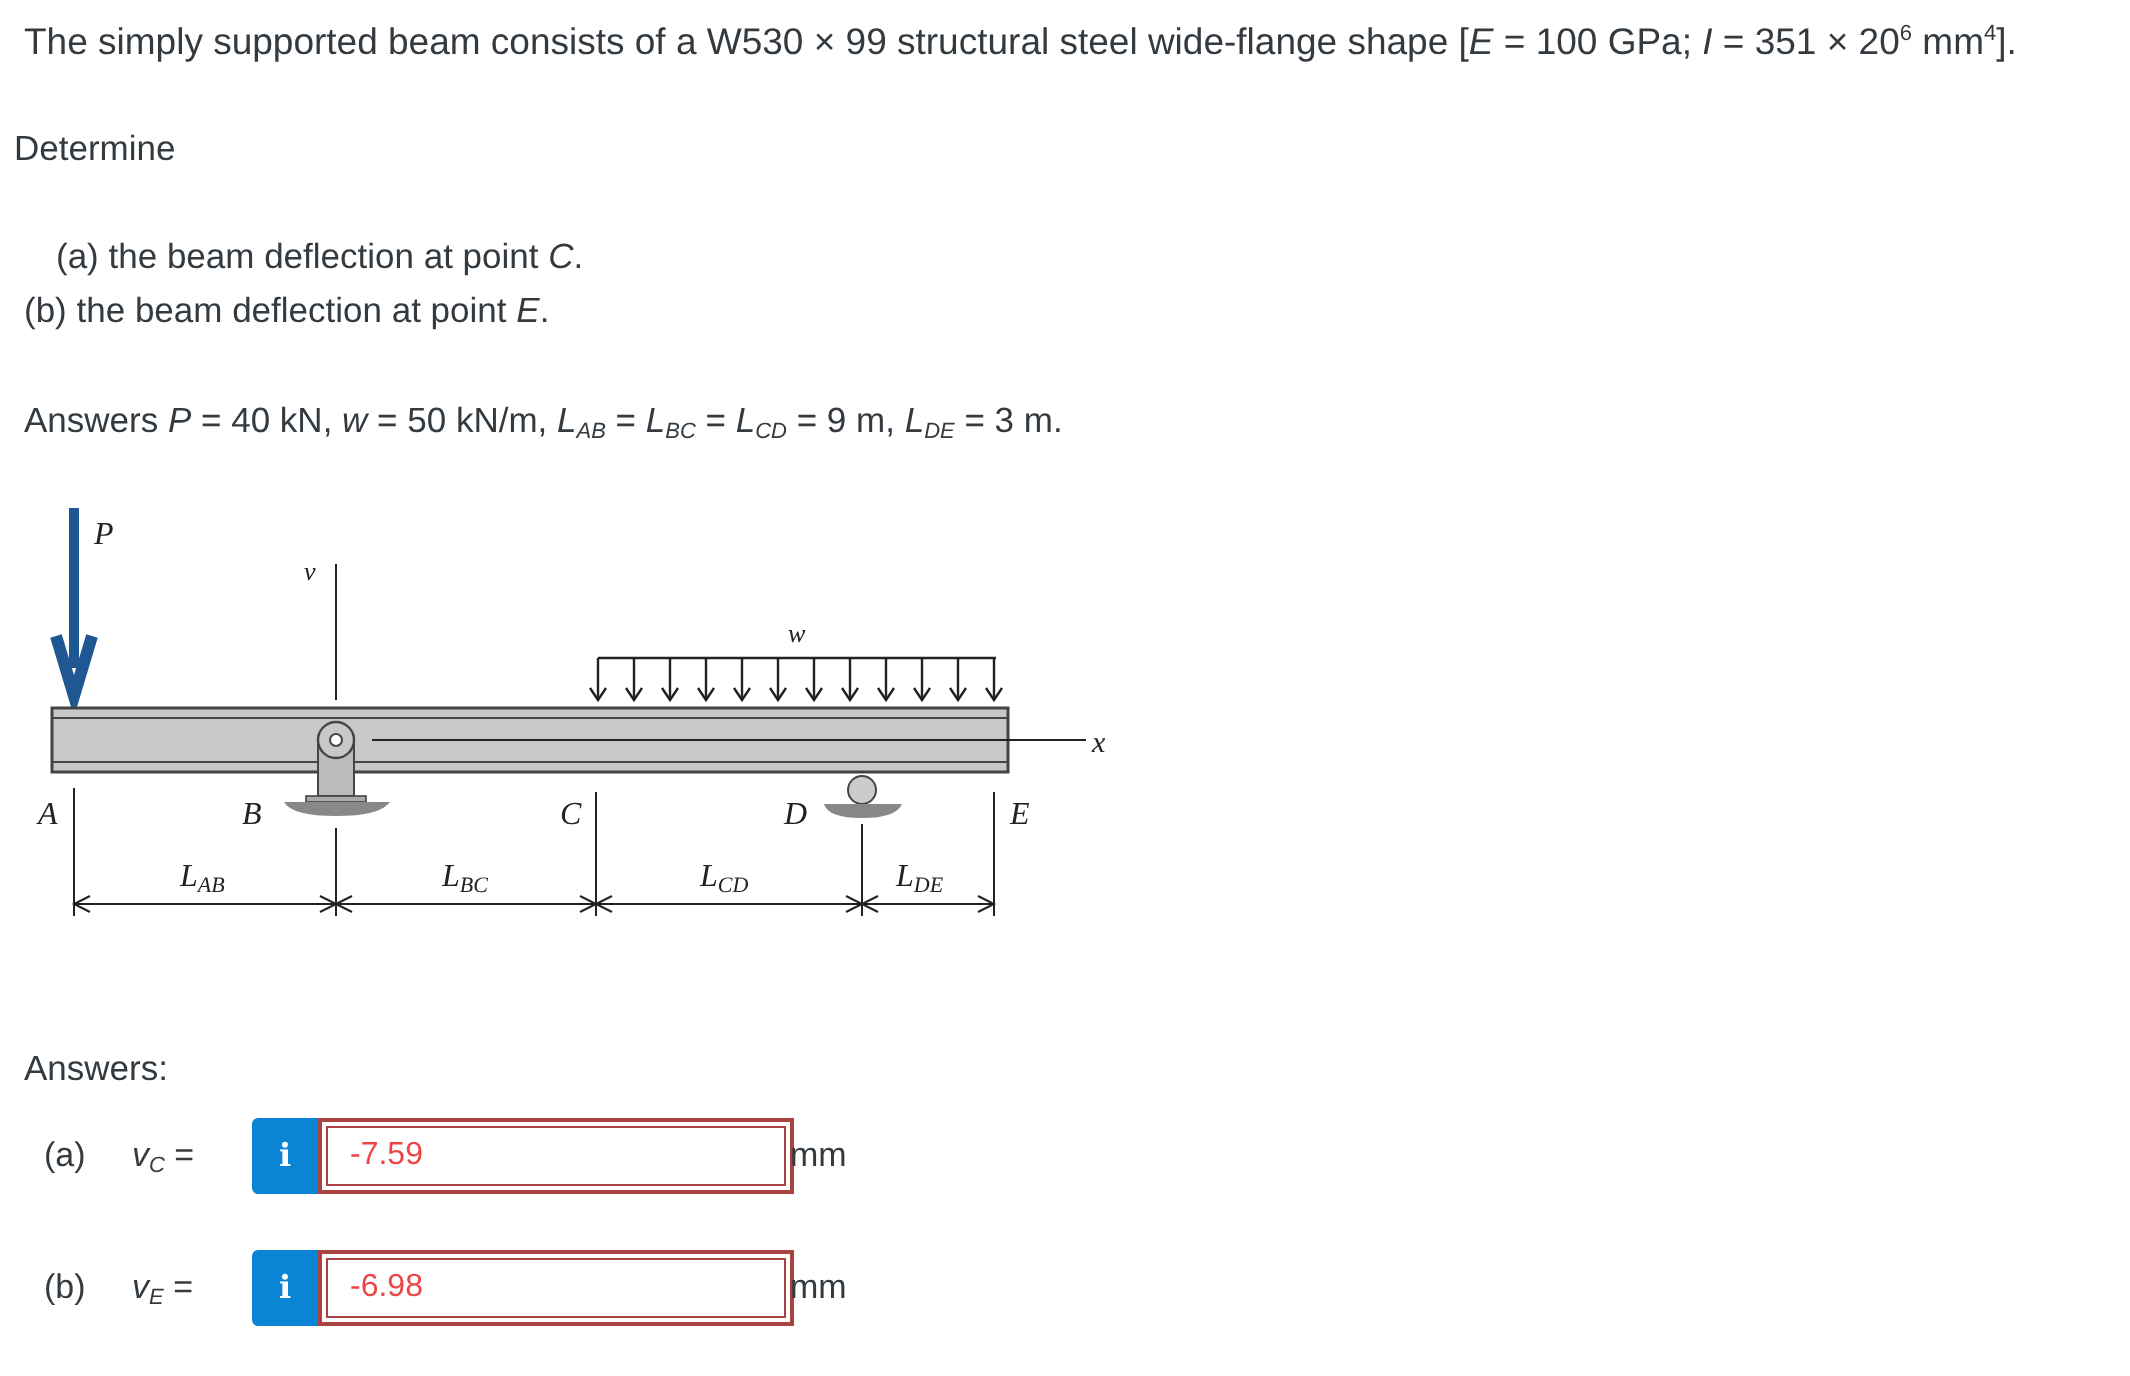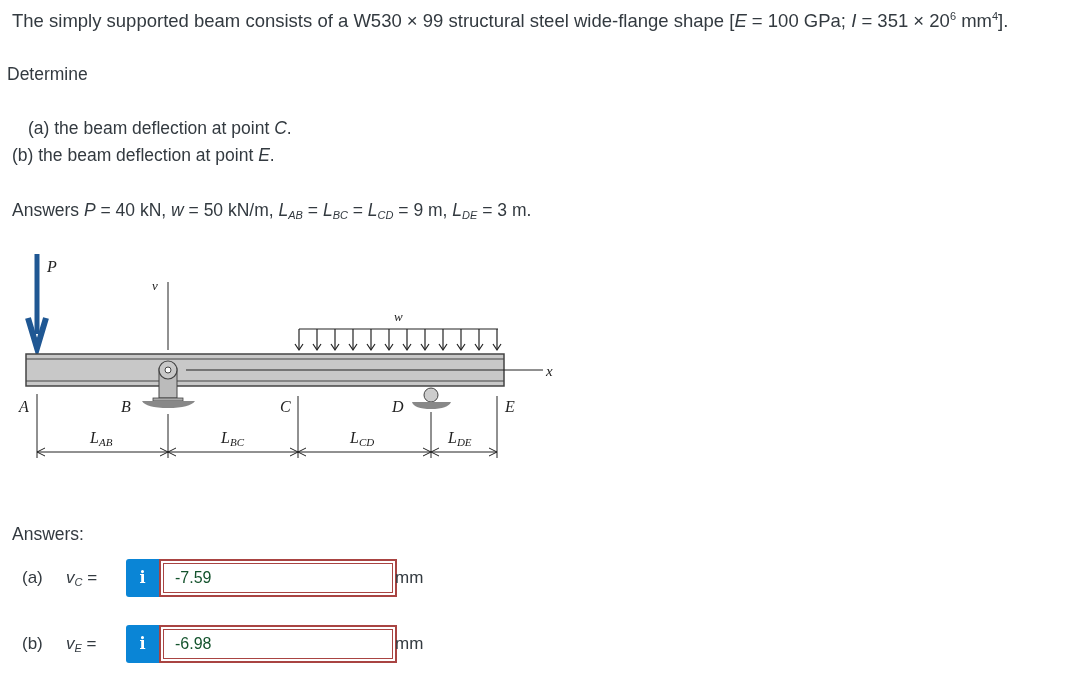--- a/index.html
+++ b/index.html
@@ -13,21 +13,21 @@
   .diagram { position:absolute; left:0; top:240px; width:600px; height:240px; }
   .ans-row { position:absolute; left:0; height:40px; width:460px; }
   .ans-label { position:absolute; left:22px; top:9px; font-size:17px; }
   .ans-var { position:absolute; left:66px; top:9px; font-size:17px; }
   .info-btn { position:absolute; left:126px; top:0; width:33px; height:38px; background:#0a85d6;
               border-radius:3px 0 0 3px; color:#fff; font-family:"DejaVu Serif", serif;
               font-weight:bold; font-size:16px; text-align:center; line-height:38px; cursor:pointer; }
   .ans-input { position:absolute; left:159px; top:0; width:220px; height:34px;
                border:2px solid #a94442; outline:1px solid #a94442; outline-offset:-5px;
                background:#fff; font-family:"Liberation Sans", sans-serif; font-size:16px;
-               color:#14532d; padding:0 0 0 14px; box-sizing:content-box; }
+               color:#ef4444; padding:0 0 0 14px; box-sizing:content-box; }
   .ans-unit { position:absolute; left:395px; top:9px; font-size:17px; }
 </style>
 </head>
 <body>
 
 <div class="txt" style="left:12px;top:10px;font-size:18.5px;">
   <span>The simply supported beam consists of a W530 × 99 structural steel wide-flange shape [</span><span class="it">E</span><span> = 100 GPa; </span><span class="it">I</span><span> = 351 × 20</span><sup>6</sup><span> mm</span><sup>4</sup><span>].</span>
 </div>
 
 <div class="txt" style="left:7px;top:63px;">Determine</div>

